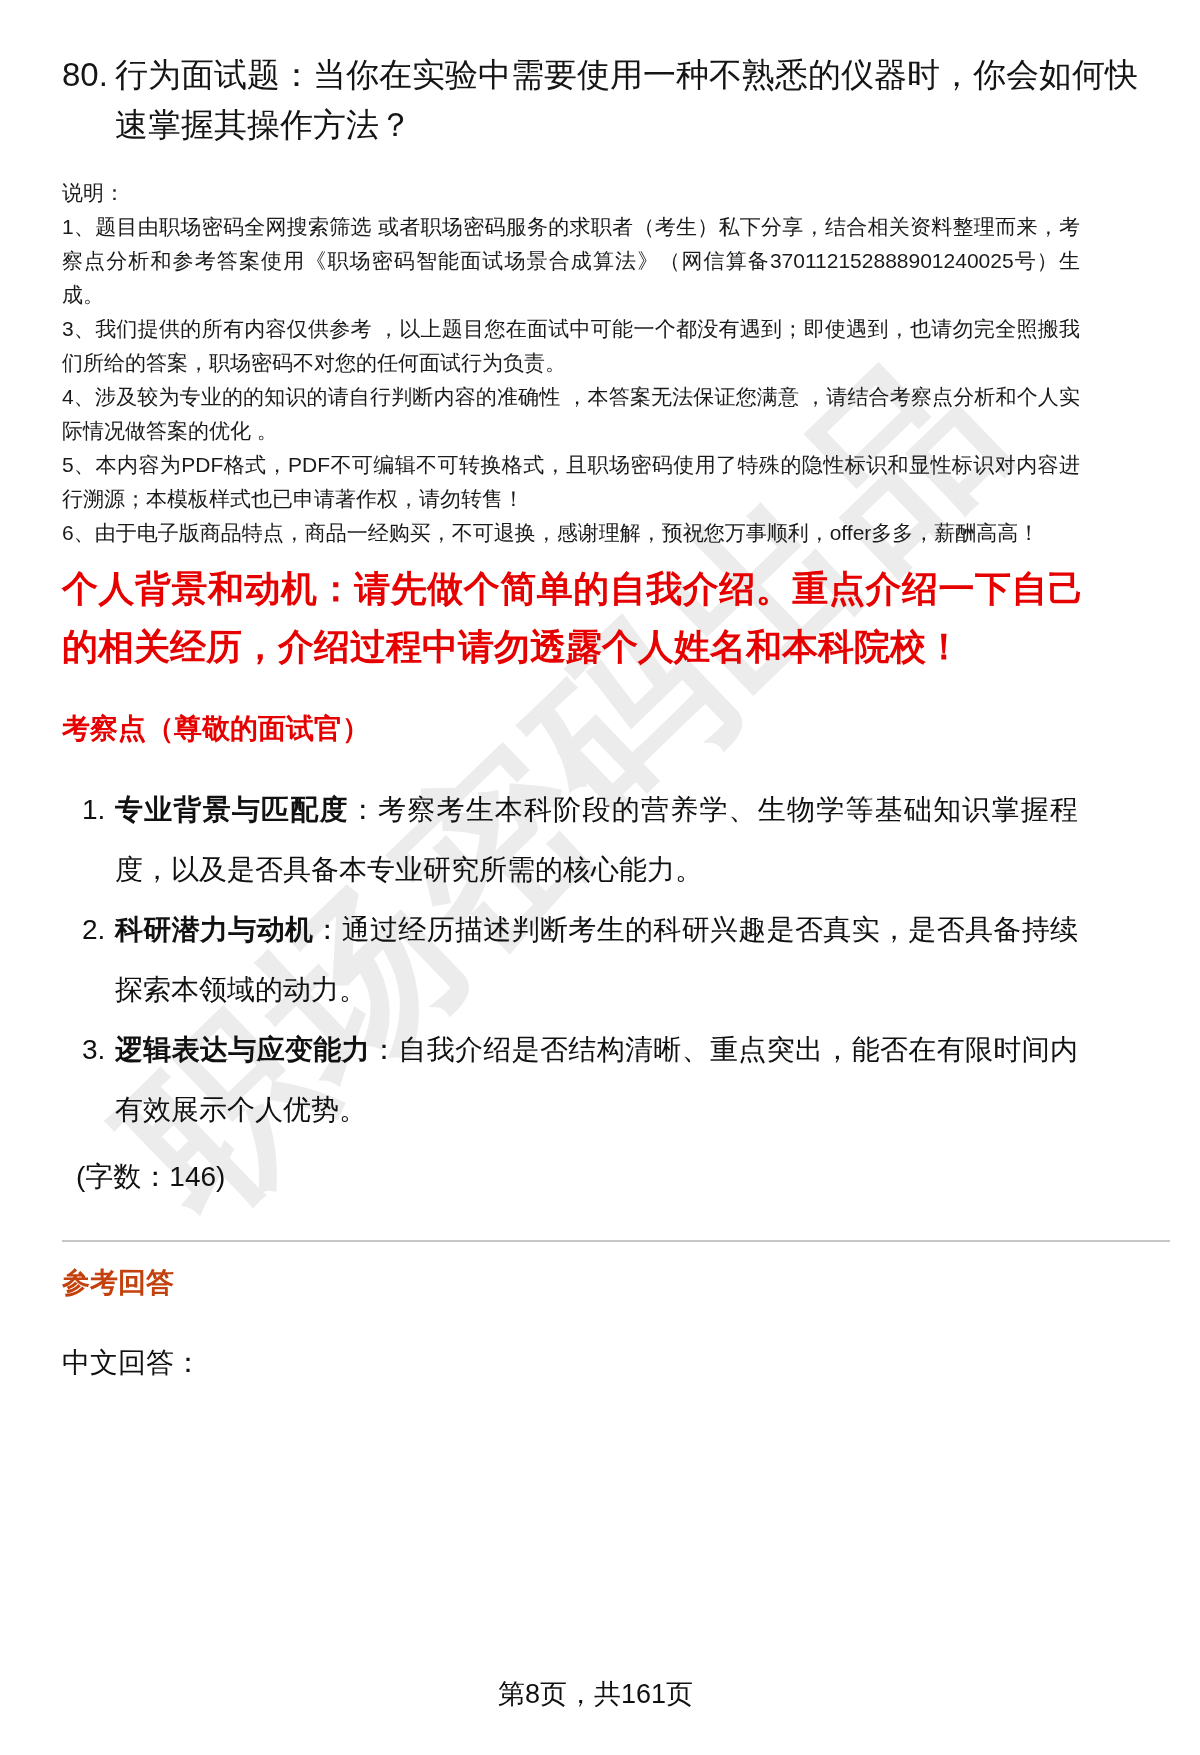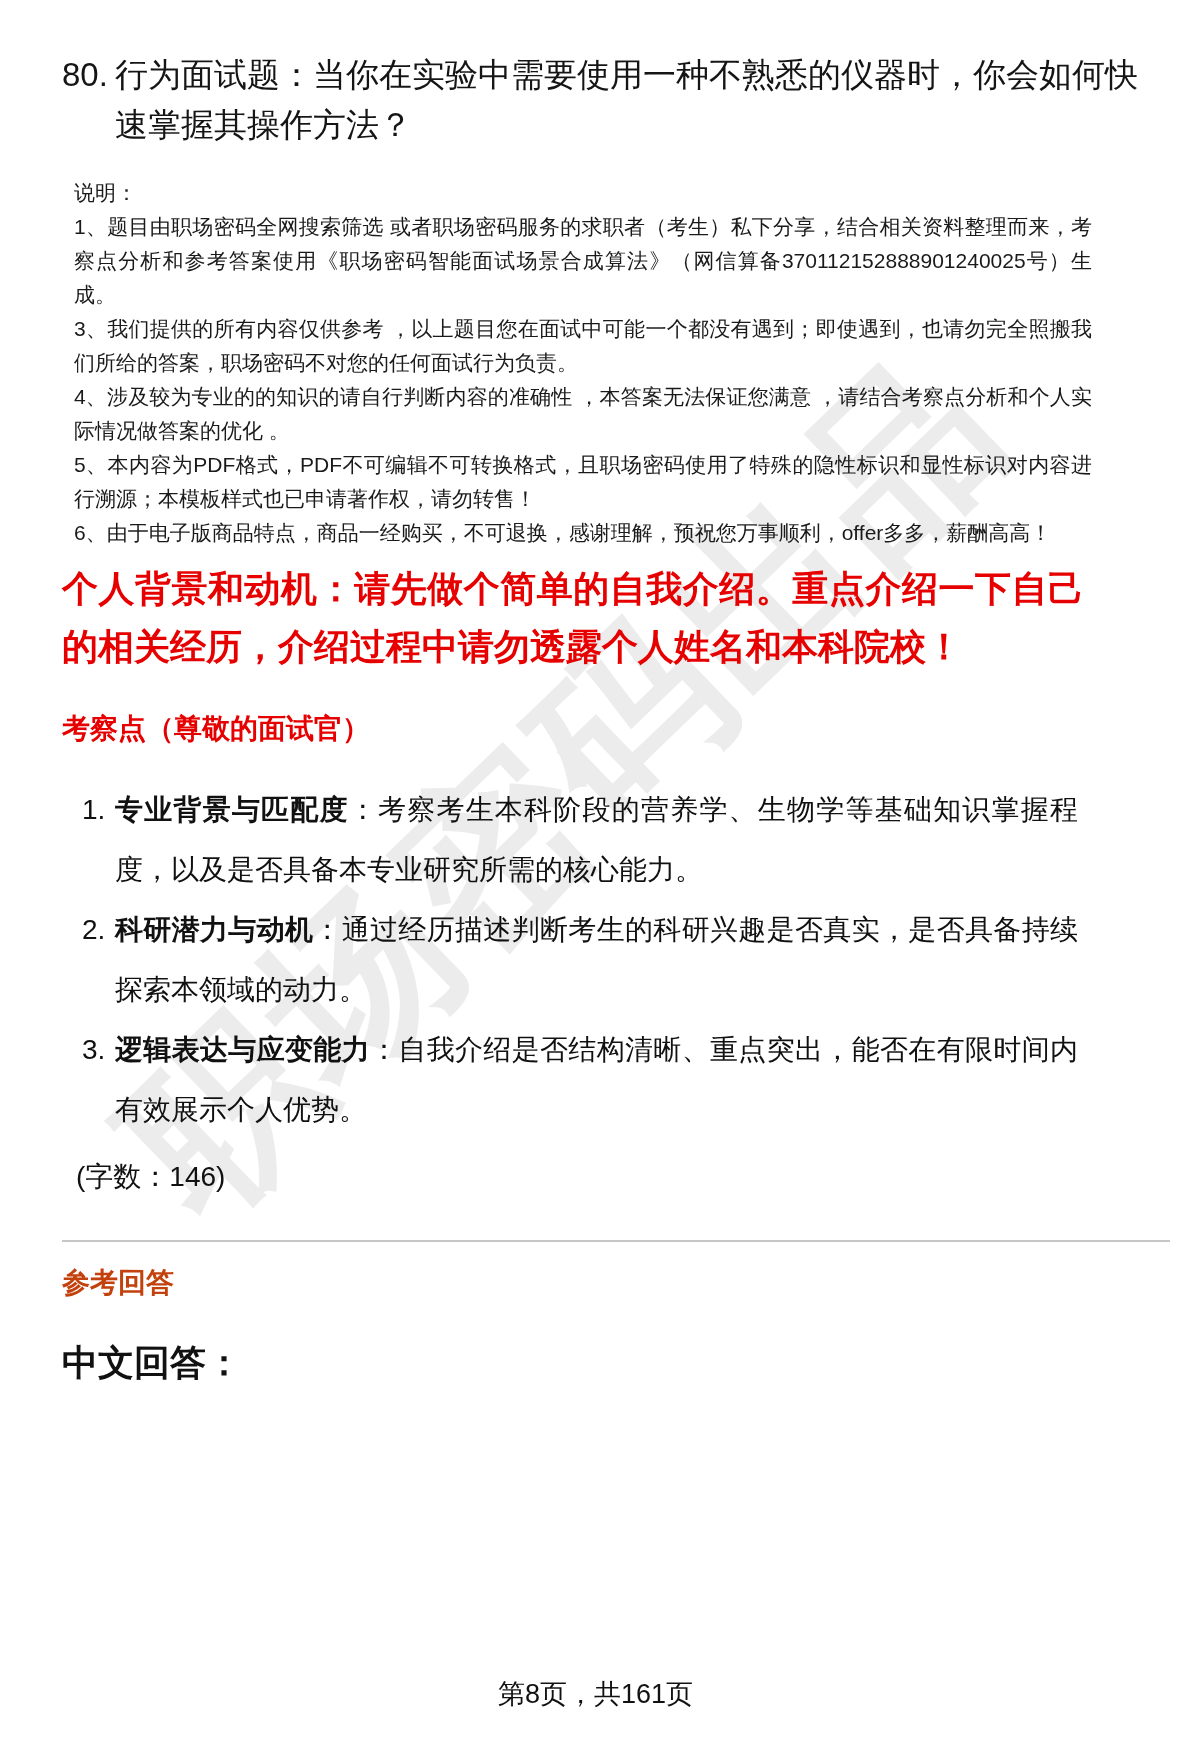--- a/index.html
+++ b/index.html
@@ -41,21 +41,20 @@
     color:#151515;
   }
   .q-title .q-no{
     position:absolute;
     left:0;
     top:0;
   }
   .notes{
     margin-top:26px;
     max-width:1018px;
-    margin-left:12px;
   }
   .notes p{
     margin:0;
     font-size:21px;
     line-height:34px;
     color:#1a1a1a;
     text-align:justify;
   }
   .red-prompt{
     margin:10px 0 0 0;
@@ -103,23 +102,22 @@
   }
   .answer-heading{
     margin:20px 0 0 0;
     color:#c2410c;
     font-size:28px;
     font-weight:700;
     line-height:42px;
   }
   .lang-label{
     margin:38px 0 0 0;
-    font-size:36px;
+    font-size:28px;
     line-height:42px;
-    font-weight:bold;
   }
   .answer-body{
     margin:14px 0 0 0;
     max-width:1022px;
     font-size:28px;
     line-height:59px;
     text-align:justify;
   }
   .footer{
     position:absolute;

